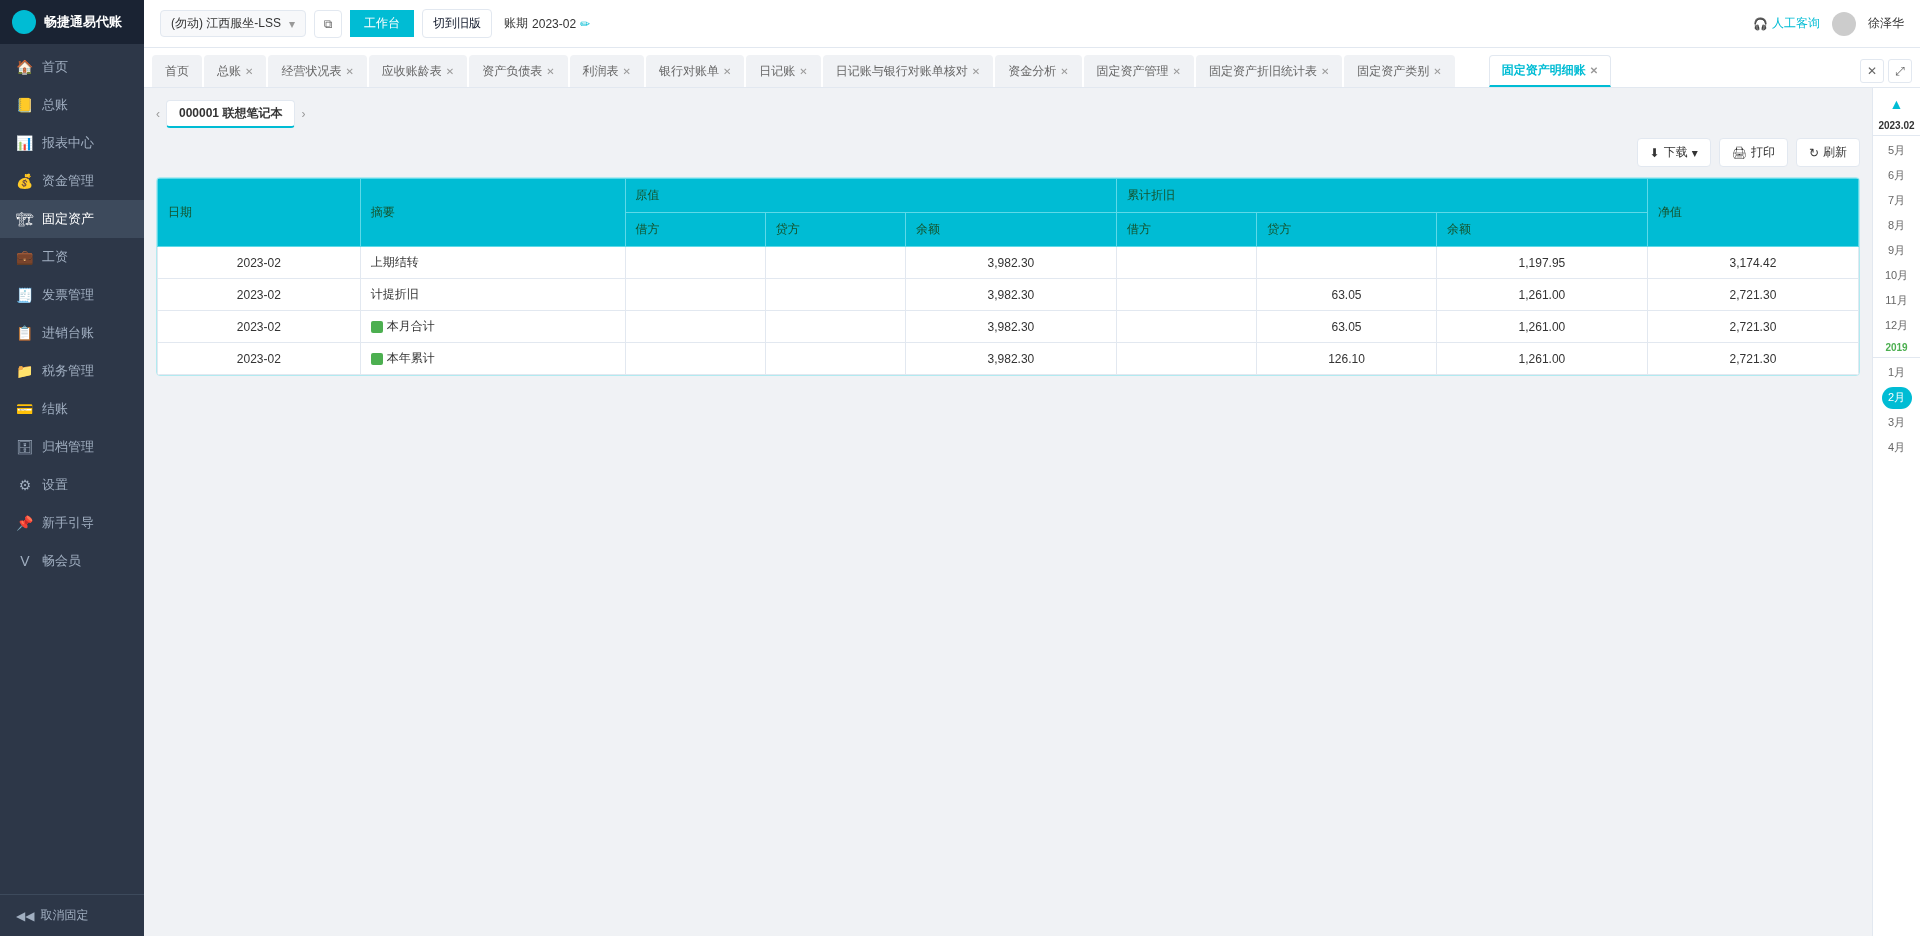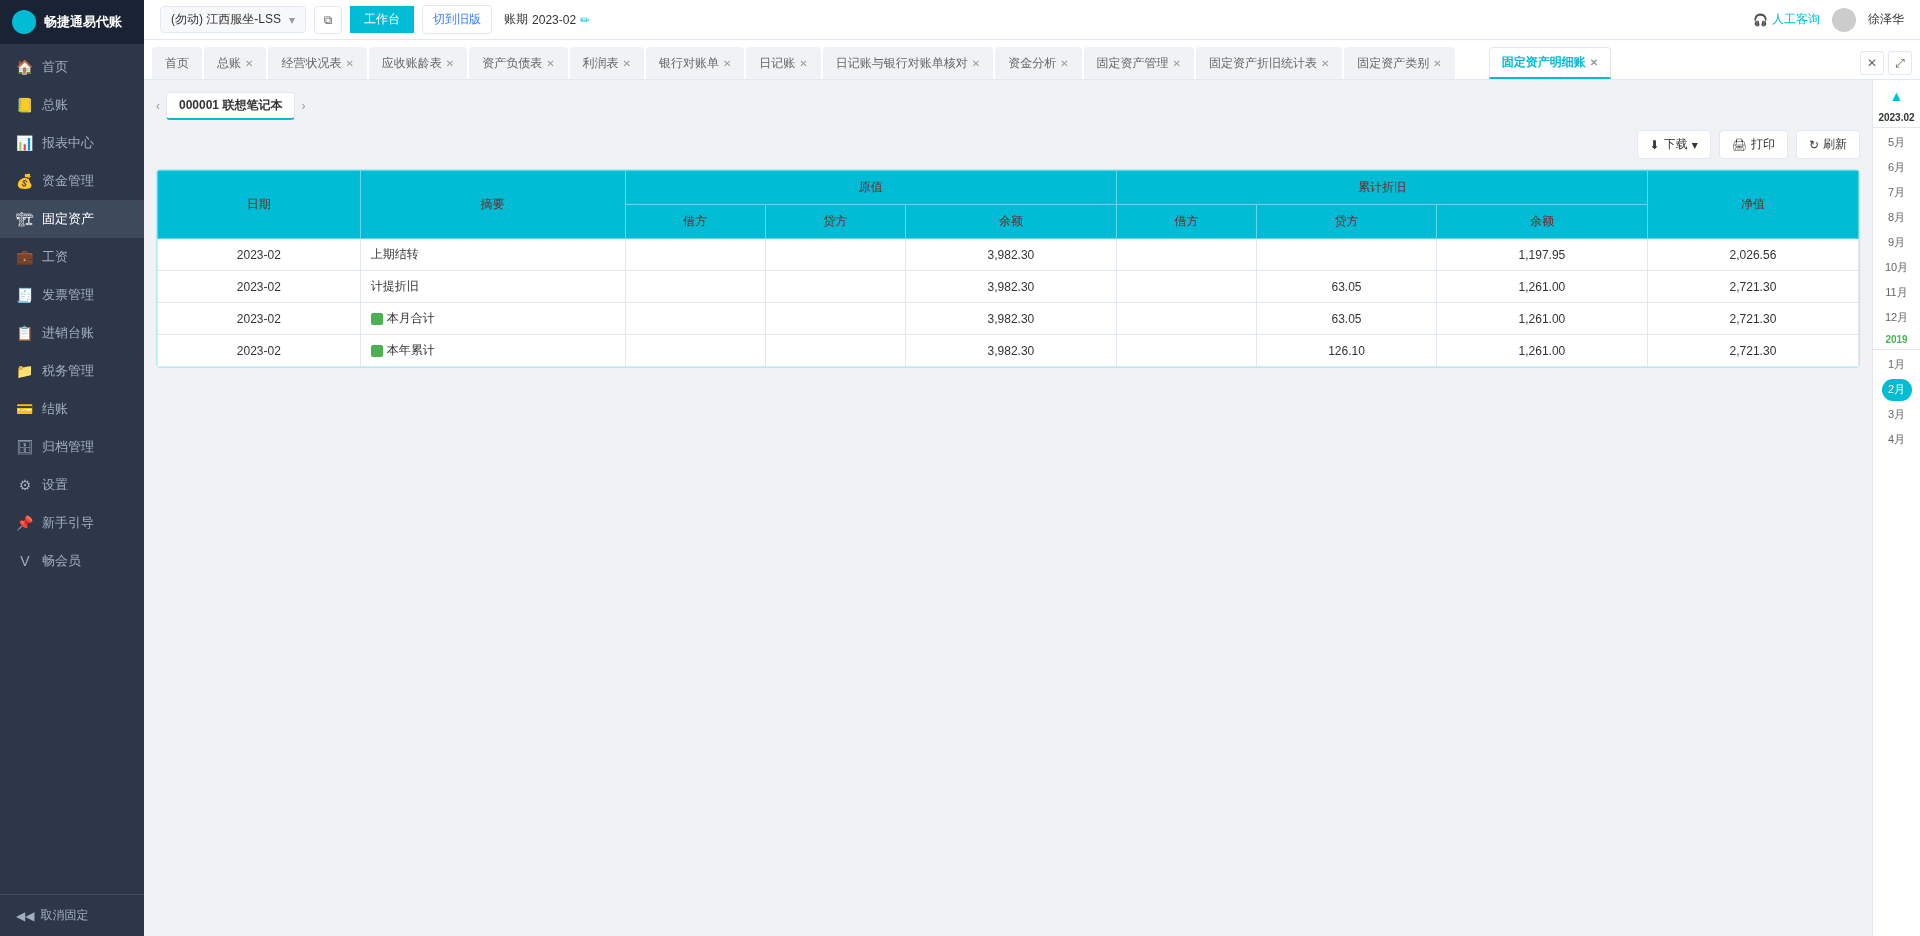--- a/index.html
+++ b/index.html
@@ -14,26 +14,26 @@
     .sidebar-item { display: flex; align-items: center; padding: 10px 16px; color: #a0aec0; cursor: pointer; font-size: 13px; }
     .sidebar-item.active { background: #3d4a5c; color: #fff; }
     .sidebar-item-icon { width: 18px; height: 18px; margin-right: 8px; flex-shrink: 0; display: flex; align-items: center; justify-content: center; font-size: 14px; }
     .sidebar-footer { padding: 12px 16px; color: #a0aec0; font-size: 12px; display: flex; align-items: center; cursor: pointer; border-top: 1px solid #3d4a5c; }
     .sidebar-footer-icon { margin-right: 6px; }
 
     
     .main { flex: 1; display: flex; flex-direction: column; overflow: hidden; }
 
     
-    .topbar { height: 40px; background: #fff; display: flex; align-items: center; padding: 0 16px; border-bottom: 1px solid #e2e8f0; flex-shrink: 0; gap: 8px; }
+    .topbar { height: 48px; background: #fff; display: flex; align-items: center; padding: 0 16px; border-bottom: 1px solid #e2e8f0; flex-shrink: 0; gap: 8px; }
     .topbar-company { display: flex; align-items: center; gap: 4px; background: #f7f8fa; border: 1px solid #e2e8f0; border-radius: 4px; padding: 4px 10px; font-size: 12px; color: #333; cursor: pointer; }
     .topbar-company-arrow { color: #999; margin-left: 4px; }
     .topbar-copy-btn { width: 28px; height: 28px; border: 1px solid #e2e8f0; border-radius: 4px; display: flex; align-items: center; justify-content: center; cursor: pointer; color: #666; background: #fff; }
     .topbar-workbench { background: #00bcd4; color: #fff; border: none; border-radius: 0; padding: 5px 14px; font-size: 12px; cursor: pointer; }
-    .topbar-switch { border: 1px solid #e2e8f0; border-radius: 4px; padding: 5px 10px; font-size: 12px; color: #3b82f6; cursor: pointer; background: #fff; }
+    .topbar-switch { border: 1px solid #e2e8f0; border-radius: 4px; padding: 5px 10px; font-size: 12px; color: #0f172a; cursor: pointer; background: #fff; }
     .topbar-period { display: flex; align-items: center; gap: 4px; font-size: 12px; color: #333; margin-left: 4px; }
     .topbar-spacer { flex: 1; }
     .topbar-right { display: flex; align-items: center; gap: 12px; }
     .topbar-help { display: flex; align-items: center; gap: 4px; color: #00bcd4; font-size: 12px; cursor: pointer; }
     .topbar-user { display: flex; align-items: center; gap: 12px; color: #333; font-size: 12px; cursor: pointer; }
     .topbar-avatar { width: 24px; height: 24px; background: #ccc; border-radius: 50%; }
 
     
     .tabbar { height: 40px; background: #fff; display: flex; align-items: flex-end; padding: 0 8px; border-bottom: 1px solid #e2e8f0; flex-shrink: 0; overflow-x: auto; white-space: nowrap; gap: 2px; }
     .tab { display: inline-flex; align-items: center; padding: 6px 12px; font-size: 12px; color: #666; cursor: pointer; border-radius: 4px 4px 0 0; border: 1px solid transparent; border-bottom: none; background: #f0f2f5; margin-bottom: 0; height: 32px; gap: 4px; }
@@ -53,21 +53,21 @@
     .breadcrumb-item { padding: 4px 12px; border: 1px solid #e2e8f0; border-radius: 4px; background: #fff; cursor: pointer; }
     .breadcrumb-item.active { background: #fff; color: #333; font-weight: bold; border-bottom: 2px solid #00bcd4; }
 
     
     .toolbar { display: flex; justify-content: flex-end; gap: 8px; margin-bottom: 10px; }
     .toolbar-btn { display: flex; align-items: center; gap: 4px; padding: 5px 12px; border: 1px solid #e2e8f0; border-radius: 4px; background: #fff; font-size: 12px; color: #333; cursor: pointer; }
 
     
     .table-wrap { border: 1px solid #b2eaf0; border-radius: 4px; overflow: auto; }
     table { width: 100%; border-collapse: collapse; font-size: 12px; }
-    th { background: #00bcd4; color: #7f1d1d; padding: 8px 10px; text-align: center; border: 1px solid #5dd9e8; font-weight: normal; white-space: nowrap; }
+    th { background: #00bcd4; color: #14532d; padding: 8px 10px; text-align: left; border: 1px solid #5dd9e8; font-weight: normal; white-space: nowrap; }
     td { padding: 7px 10px; border: 1px solid #e2e8f0; text-align: center; background: #fff; color: #333; white-space: nowrap; }
     .td-label { text-align: left; }
     .badge-green { display: inline-block; width: 12px; height: 12px; background: #4caf50; border-radius: 2px; margin-right: 4px; vertical-align: middle; }
 
     
     .date-nav { width: 48px; background: #fff; border-left: 1px solid #e2e8f0; display: flex; flex-direction: column; align-items: center; overflow-y: auto; padding: 4px 0; flex-shrink: 0; }
     .date-nav-year { font-size: 10px; color: #333; padding: 4px 2px; text-align: center; font-weight: bold; border-bottom: 1px solid #e2e8f0; width: 100%; margin-bottom: 2px; }
     .date-nav-item { width: 100%; text-align: center; padding: 5px 2px; font-size: 11px; color: #666; cursor: pointer; position: relative; }
     .date-nav-item.active-blue { color: #fff; }
     .date-nav-item.active-blue::before { content: ''; position: absolute; left: 50%; top: 50%; transform: translate(-50%,-50%); width: 30px; height: 22px; background: #00bcd4; border-radius: 11px; z-index: 0; }
@@ -287,21 +287,21 @@
           <tbody id="table-body">
           <tr>
       <td>2023-02</td>
       <td class="td-label">上期结转</td>
       <td></td>
       <td></td>
       <td>3,982.30</td>
       <td></td>
       <td></td>
       <td>1,197.95</td>
-      <td>2,026.56</td>
+      <td>3,174.42</td>
     </tr>
               <tr>
       <td>2023-02</td>
       <td class="td-label">计提折旧</td>
       <td></td>
       <td></td>
       <td>3,982.30</td>
       <td></td>
       <td>63.05</td>
       <td>1,261.00</td>

